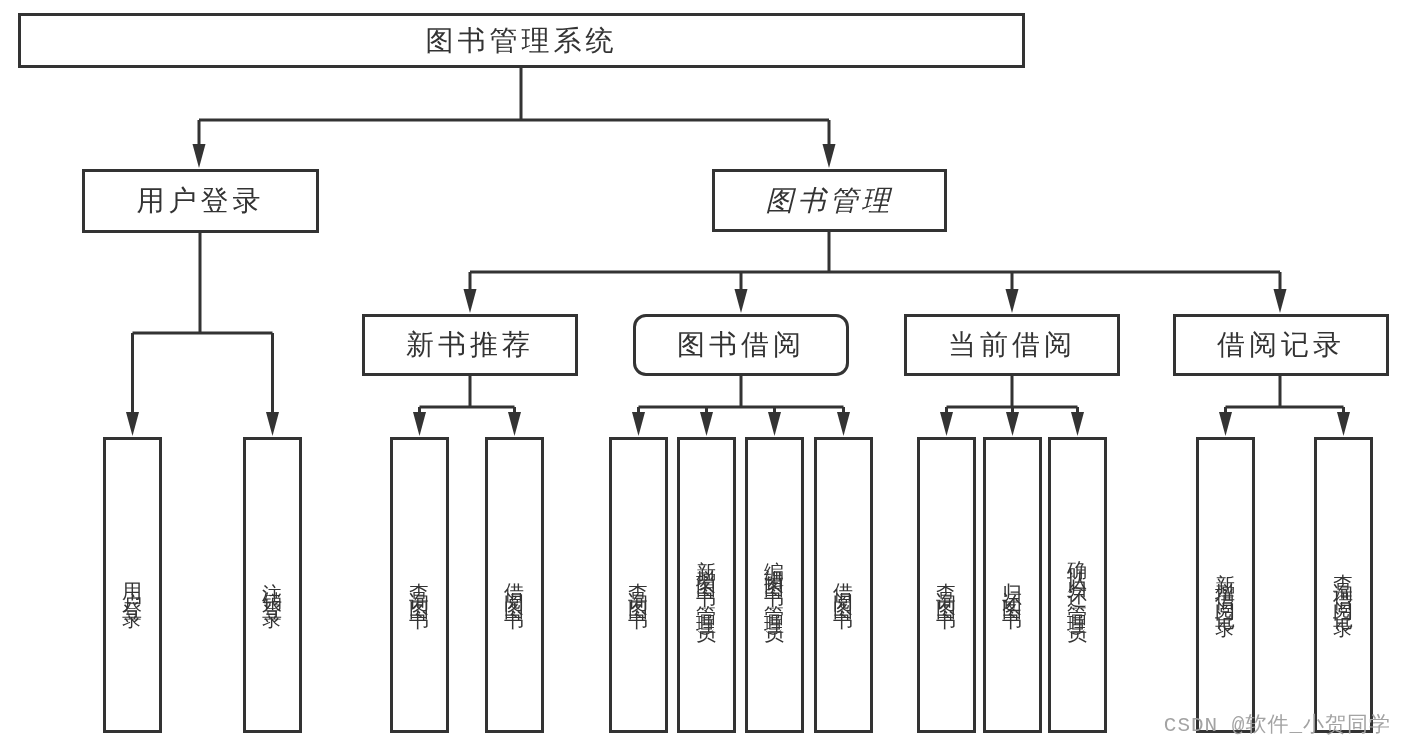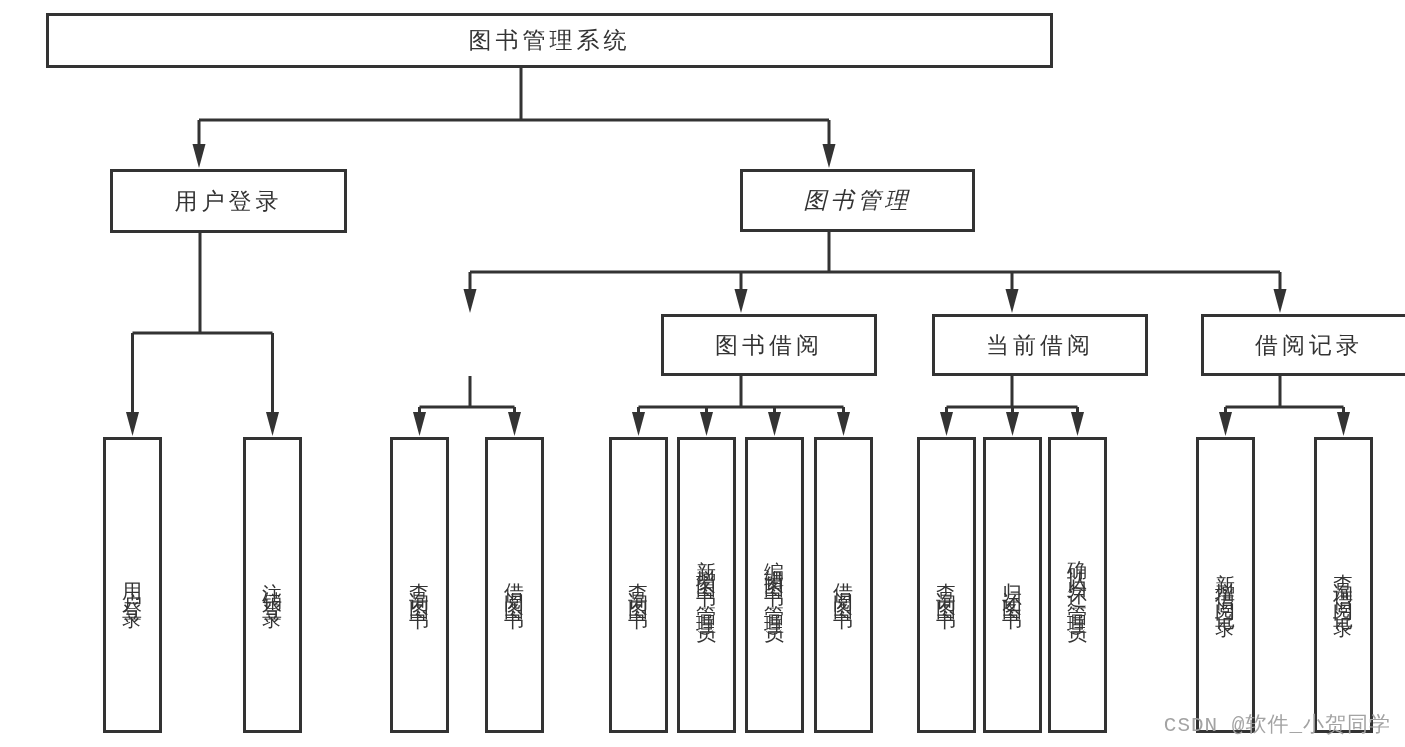--- a/index.html
+++ b/index.html
@@ -26,31 +26,30 @@
     position: absolute;
     box-sizing: border-box;
     border: 3px solid #333333;
     background: #ffffff;
     display: flex;
     align-items: center;
     justify-content: center;
     text-align: center;
   }
   .hnode {
-    font-size: 23px;
+    font-size: 28px;
     letter-spacing: 4px;
     white-space: nowrap;
-    margin-left: 28px;
   }
   .root  { left: 18px;  top: 13px;  width: 1007px; height: 55px; }
   .l2a   { left: 82px;  top: 169px; width: 237px;  height: 64px; }
   .l2b   { left: 712px; top: 169px; width: 235px;  height: 63px; font-style: italic; }
   .l3    { top: 314px; height: 62px; }
   .l3-1  { left: 362px;  width: 216px; }
-  .l3-2  { left: 633px;  width: 216px; }
+  .l3-2  { left: 633px;  width: 216px; border-radius: 13px; }
   .l3-3  { left: 904px;  width: 216px; }
   .l3-4  { left: 1173px; width: 216px; }
   .leaf {
     top: 437px;
     width: 59px;
     height: 296px;
     writing-mode: vertical-rl;
     text-orientation: mixed;
     font-size: 20px;
     letter-spacing: 9px;
@@ -117,20 +116,21 @@
       <polygon points="1219,412 1232,412 1225.5,436"></polygon>
       <polygon points="1337,412 1350,412 1343.5,436"></polygon>
     </g>
   </svg>
 
   <div class="box hnode root">图书管理系统</div>
 
   <div class="box hnode l2a">用户登录</div>
   <div class="box hnode l2b">图书管理</div>
 
+  <div class="box hnode l3 l3-1">新书推荐</div>
   <div class="box hnode l3 l3-2">图书借阅</div>
   <div class="box hnode l3 l3-3">当前借阅</div>
   <div class="box hnode l3 l3-4">借阅记录</div>
 
   <div class="box leaf leaf-a1">用户登录</div>
   <div class="box leaf leaf-a2">注销登录</div>
 
   <div class="box leaf leaf-b1">查询图书</div>
   <div class="box leaf leaf-b2">借阅图书</div>
 

